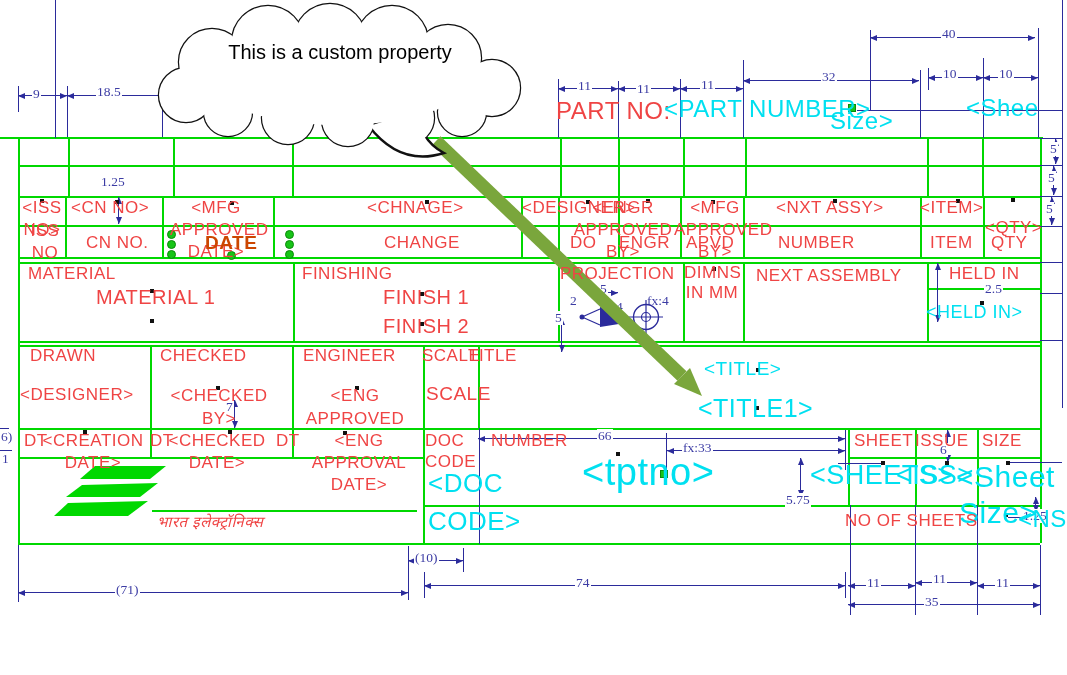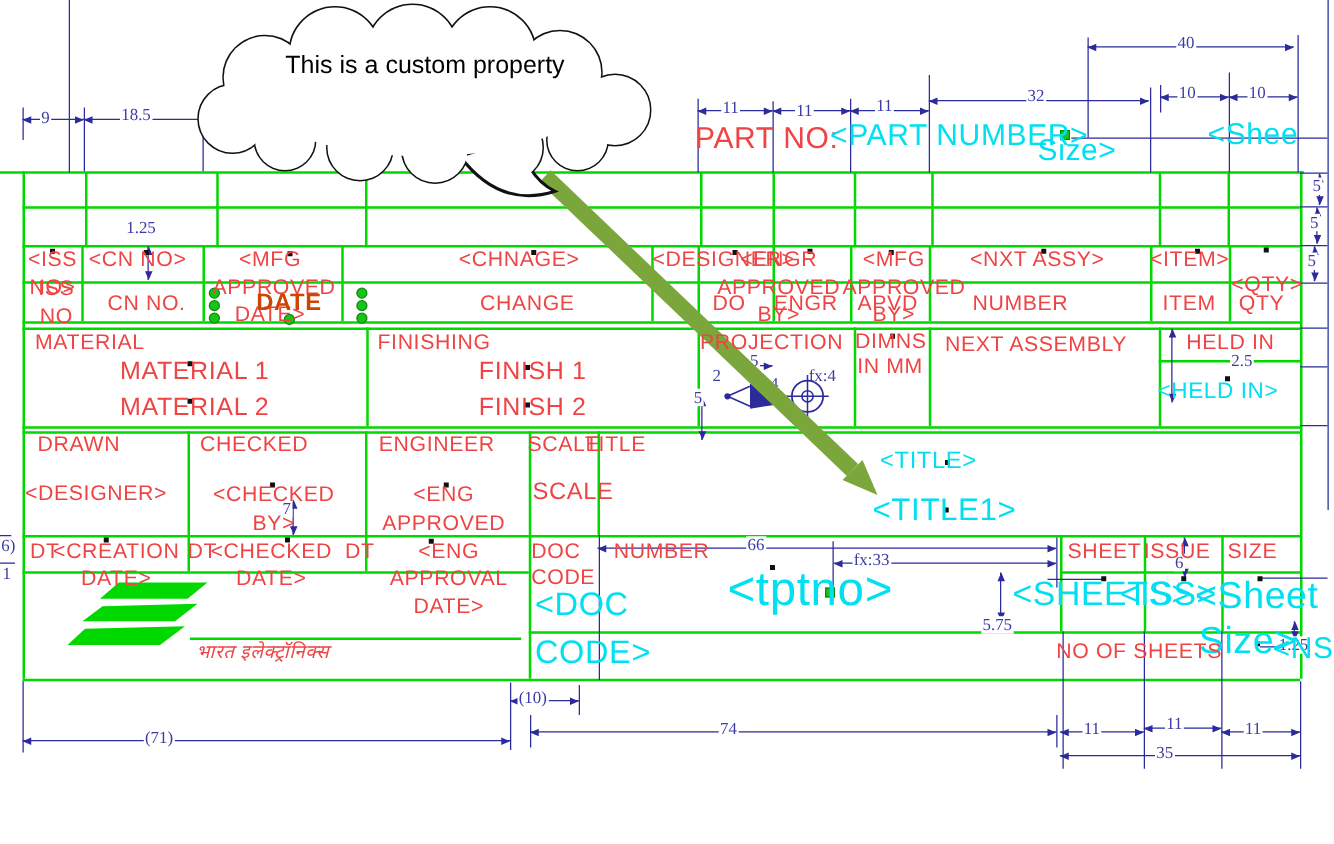--- a/index.html
+++ b/index.html
@@ -356,21 +356,20 @@
   <div class="t g" style="left:686px;top:232px;">APVD</div>
   <div class="t g" style="left:776px;top:197px;">&lt;NXT ASSY&gt;</div>
   <div class="t g" style="left:778px;top:232px;">NUMBER</div>
   <div class="t g" style="left:920px;top:197px;">&lt;ITEM&gt;</div>
   <div class="t g" style="left:930px;top:232px;">ITEM</div>
   <div class="t g" style="left:985px;top:197px;margin-top:20px;">&lt;QTY&gt;</div>
   <div class="t g" style="left:991px;top:232px;">QTY</div>
 
   <div class="t g" style="left:28px;top:263px;">MATERIAL</div>
   <div class="t g" style="left:96px;top:285px;font-size:20px;">MATERIAL 1</div>
-  <div class="t g" style="left:96px;top:314px;font-size:20px;">MATERIAL 2</div>
   <div class="t g" style="left:302px;top:263px;">FINISHING</div>
   <div class="t g" style="left:383px;top:285px;font-size:20px;">FINISH 1</div>
   <div class="t g" style="left:383px;top:314px;font-size:20px;">FINISH 2</div>
   <div class="t g" style="left:560px;top:263px;">PROJECTION</div>
   <div class="t g w" style="left:684px;top:263px;width:56px;line-height:20px;">DIMNS IN MM</div>
   <div class="t g" style="left:756px;top:265px;">NEXT ASSEMBLY</div>
   <div class="t g" style="left:949px;top:263px;text-align:center;">HELD IN</div>
   <div class="t c" style="left:926px;top:301px;font-size:18px;">&lt;HELD IN&gt;</div>
 
   <div class="t g" style="left:30px;top:345px;">DRAWN</div>

